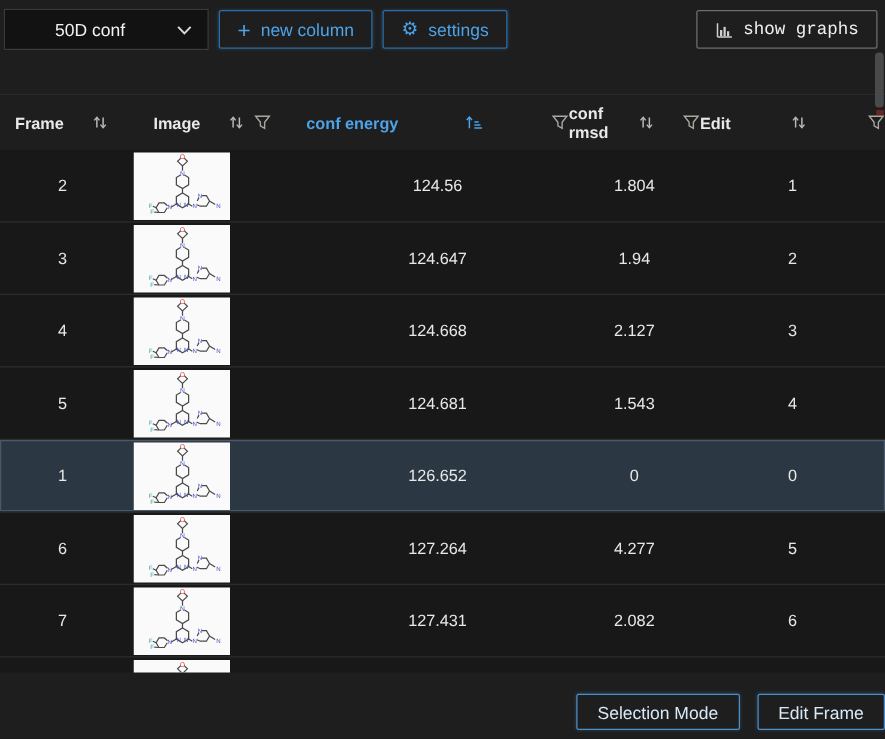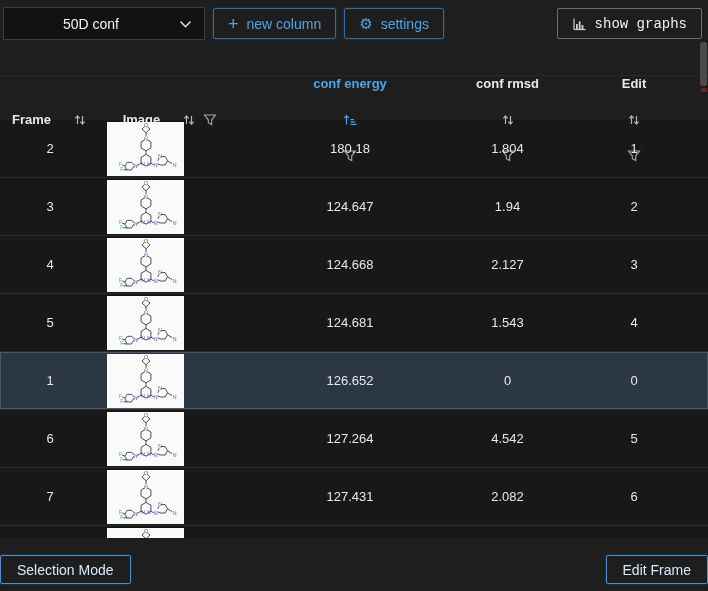--- a/index.html
+++ b/index.html
@@ -6,21 +6,21 @@
   html,body { width:708px; height:591px; overflow:hidden; }
   body {
     background:#1e1e1e;
     font-family:"Liberation Sans", sans-serif;
     color:#e8e8e8;
     position:relative;
   }
   
   .toolbar { height:44px; display:flex; align-items:center; padding:3px 6px 0 3px; gap:8px; position:relative; }
   .dropdown {
-    width:202px; height:33px; background:#121212; border:1px solid #3a3a3a;
+    width:164px; height:33px; background:#121212; border:1px solid #3a3a3a;
     display:flex; align-items:center; justify-content:center; position:relative;
     font-size:14px; color:#f2f2f2; cursor:pointer; padding-right:26px;
   }
   .dropdown .chev { position:absolute; right:12px; top:12px; }
   .btn { height:31px; display:inline-flex; align-items:center; gap:8px; padding:0 14px;
          background:transparent; border-radius:2px; font-size:14px; cursor:pointer;
          font-family:"Liberation Sans", sans-serif; }
   .btn-blue { border:1px solid #2d6ea8; color:#4da3e8; box-shadow:0 0 3px rgba(77,163,232,.25); }
   .btn-gray { border:1px solid #6e6e6e; color:#f0f0f0; margin-left:auto;font-family:Liberation Mono, monospace; }
   .plus-glyph { font-size:18px; line-height:1; font-weight:400; }
@@ -29,32 +29,32 @@
   .gap-band { height:32px; border-bottom:1px solid rgba(255,255,255,0.05); }
   
   .scroll-thumb { position:absolute; right:1px; top:42px; width:7px; height:44px; background:#4a4a4a; border-radius:3px; }
   .scroll-mark  { position:absolute; right:1px; top:88px; width:6px; height:4px; background:#6e2222; }
   
   .grid-cols { display:grid; grid-template-columns:100px 145px 210px 105px auto; }
   .thead { height:44px; align-items:center; font-size:13px; font-weight:bold; color:#e9e9e9; }
   .th { display:flex; align-items:center; gap:22px; }
   .th-frame { padding-left:12px; }
   .th-image { justify-content:center; padding-left:5px; padding-right:10px; }
-  .th-center { justify-content:flex-start;flex-direction:column; }
+  .th-center { justify-content:space-between; }
   .th-blue { color:#4da3e8; }
   .icon-pair { display:flex; align-items:center; gap:7px; }
   .tbody { height:418px; overflow:hidden; background:#181818; }
   .row { height:58px; border-bottom:1px solid #2c2c2c; align-items:center; cursor:pointer; }
   .row.selected { background:#2b3742; box-shadow:inset 0 0 0 1px #49596a; }
   .cell-frame { text-align:center; font-size:13px; color:#e8e8e8; }
   .cell-image { padding-left:7px; }
   .img-box { width:77px; height:54px; background:#fafafa; display:flex; align-items:center; justify-content:center; }
   .cell-val { text-align:center; font-size:13px; color:#e8e8e8; }
   
-  .footer { display:flex; justify-content:space-between; gap:14px; margin-top:17px; }
+  .footer { display:flex; justify-content:flex-end; gap:14px; margin-top:17px; }
   .footer .fbtn { height:29px; padding:0 16px; background:transparent; border:1px solid #4c8fcc;
                   border-radius:2px; color:#d8e9f8; font-size:14px; cursor:pointer;
                   box-shadow:0 0 3px rgba(77,163,232,.3); font-family:"Liberation Sans", sans-serif; }
   svg { display:block; }
 </style>
 </head>
 <body>
 
 <div class="toolbar">
   <div class="dropdown">
@@ -204,21 +204,21 @@
           <text x="48" y="45.6" font-size="5" fill="#4a56c8" stroke="none" text-anchor="middle">N</text>
           <path d="M49.8 42.6 L52.5 43.8 L57.5 43.8 L60 39.5 L57.5 35.2 L53.5 35.2"></path>
           <path d="M50 39.5 L51.4 36.8"></path>
           <text x="52.3" y="36.8" font-size="5" fill="#4a56c8" stroke="none" text-anchor="middle">N</text>
 
           <path d="M60 39.5 L64.6 42.4"></path>
           <text x="67.4" y="45.4" font-size="5" fill="#4a56c8" stroke="none" text-anchor="middle">N</text>
         </svg>
       </div>
     </div>
-    <div class="cell-val">180.18</div>
+    <div class="cell-val">124.56</div>
     <div class="cell-val">1.804</div>
     <div class="cell-val">1</div>
   </div>
     <div class="row grid-cols">
     <div class="cell-frame">3</div>
     <div class="cell-image">
       <div class="img-box">
         <svg width="76" height="53" viewBox="0 0 76 54" fill="none" stroke="#4a4a4a" stroke-width="1">
 
           <path d="M36.6 4.6 L34 7.2 L38 11 L42 7.2 L39.4 4.6"></path>
@@ -415,21 +415,21 @@
           <path d="M49.8 42.6 L52.5 43.8 L57.5 43.8 L60 39.5 L57.5 35.2 L53.5 35.2"></path>
           <path d="M50 39.5 L51.4 36.8"></path>
           <text x="52.3" y="36.8" font-size="5" fill="#4a56c8" stroke="none" text-anchor="middle">N</text>
 
           <path d="M60 39.5 L64.6 42.4"></path>
           <text x="67.4" y="45.4" font-size="5" fill="#4a56c8" stroke="none" text-anchor="middle">N</text>
         </svg>
       </div>
     </div>
     <div class="cell-val">127.264</div>
-    <div class="cell-val">4.542</div>
+    <div class="cell-val">4.277</div>
     <div class="cell-val">5</div>
   </div>
     <div class="row grid-cols">
     <div class="cell-frame">7</div>
     <div class="cell-image">
       <div class="img-box">
         <svg width="76" height="53" viewBox="0 0 76 54" fill="none" stroke="#4a4a4a" stroke-width="1">
 
           <path d="M36.6 4.6 L34 7.2 L38 11 L42 7.2 L39.4 4.6"></path>
           <text x="38" y="5.6" font-size="5.5" fill="#cc4040" stroke="none" text-anchor="middle">O</text>

